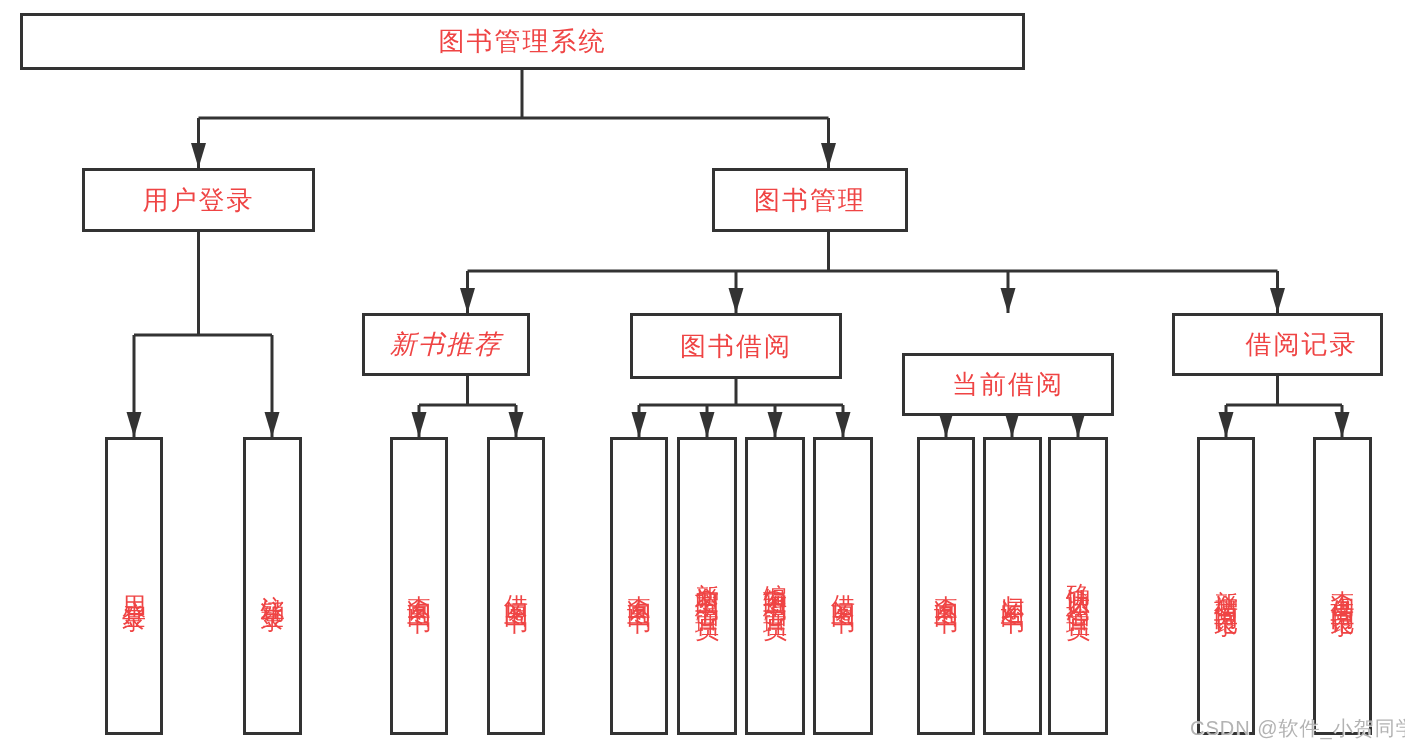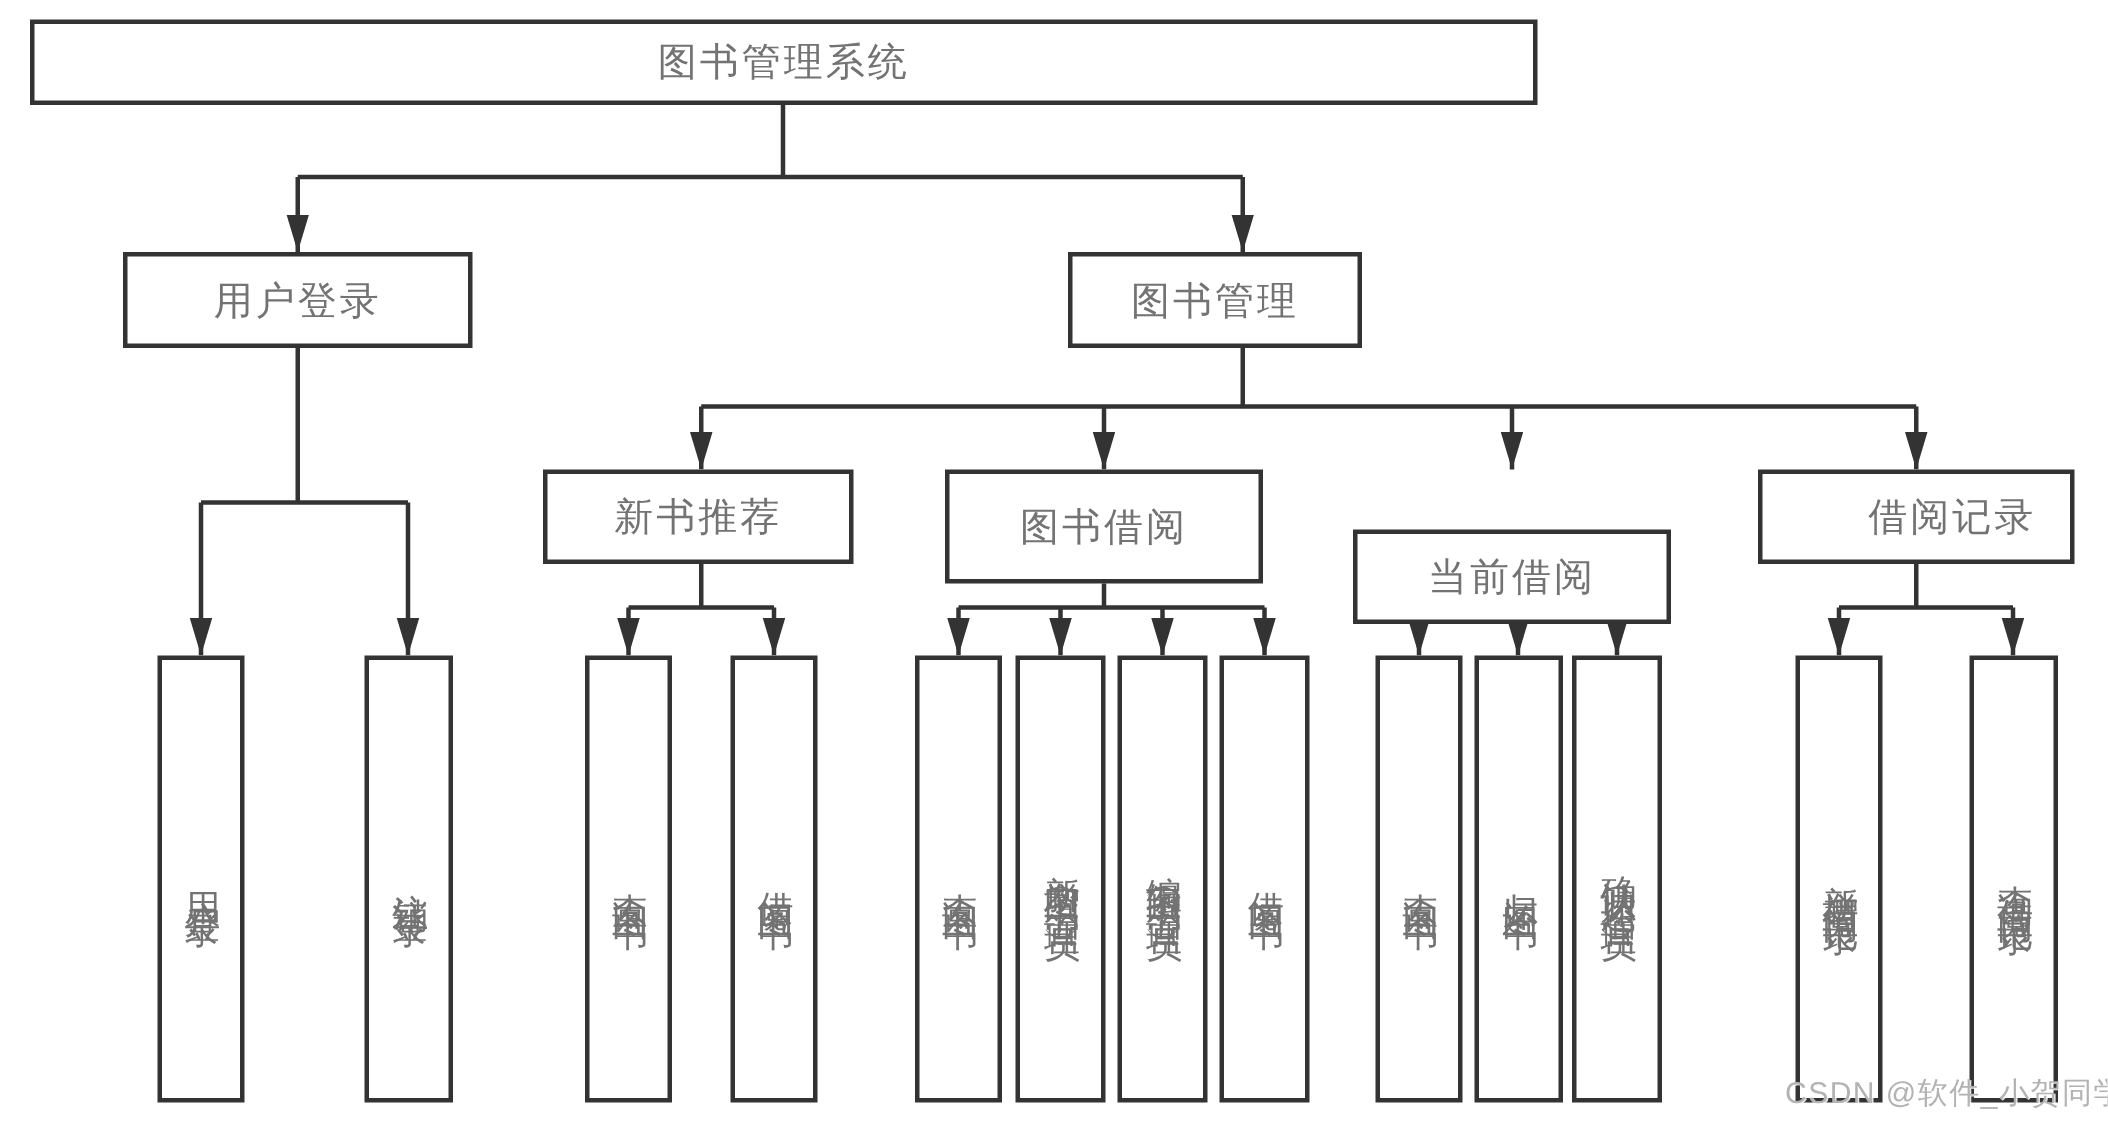--- a/index.html
+++ b/index.html
@@ -21,21 +21,21 @@
     pointer-events:none;
   }
   .node{
     position:absolute;
     box-sizing:border-box;
     border:3px solid #333333;
     background:#ffffff;
     display:flex;
     align-items:center;
     justify-content:center;
-    color:#737373;
+    color:#ef4444;
   }
   .hnode{
     font-size:26px;
     letter-spacing:2px;
     white-space:nowrap;
   }
   .vnode span{
     writing-mode:vertical-rl;
     text-orientation:mixed;
     font-size:24px;
@@ -107,22 +107,22 @@
       <path d="M1226,405 V437" marker-end="url(#arrow)"></path>
       <path d="M1342,405 V437" marker-end="url(#arrow)"></path>
     </g>
   </svg>
 
   <div class="node hnode" style="left:20px;top:13px;width:1005px;height:57px;">图书管理系统</div>
 
   <div class="node hnode" style="left:82px;top:168px;width:233px;height:64px;">用户登录</div>
   <div class="node hnode" style="left:712px;top:168px;width:196px;height:64px;">图书管理</div>
 
-  <div class="node hnode" style="left:362px;top:313px;width:207px;height:63px;">新书推荐</div>
-  <div class="node hnode" style="left:630px;top:313px;width:212px;height:76px;">图书借阅</div>
+  <div class="node hnode" style="left:362px;top:313px;width:168px;height:63px;font-style:italic;">新书推荐</div>
+  <div class="node hnode" style="left:630px;top:313px;width:212px;height:66px;">图书借阅</div>
   <div class="node hnode" style="left:902px;top:313px;width:212px;height:63px;margin-top:40px;">当前借阅</div>
   <div class="node hnode" style="left:1172px;top:313px;width:211px;height:63px;padding-left:48px;">借阅记录</div>
 
   <div class="node vnode" style="left:105px;top:437px;width:58px;height:298px;">
     <span>用户登录</span>
   </div>
   <div class="node vnode" style="left:243px;top:437px;width:59px;height:298px;">
     <span>注销登录</span>
   </div>
 

